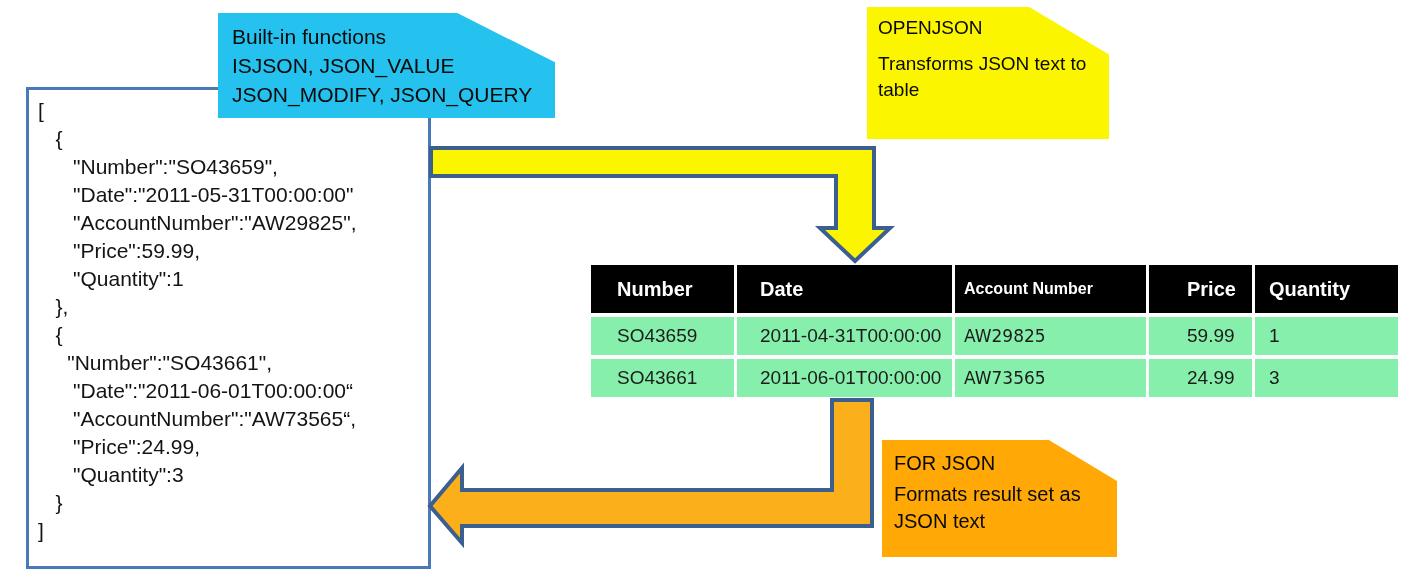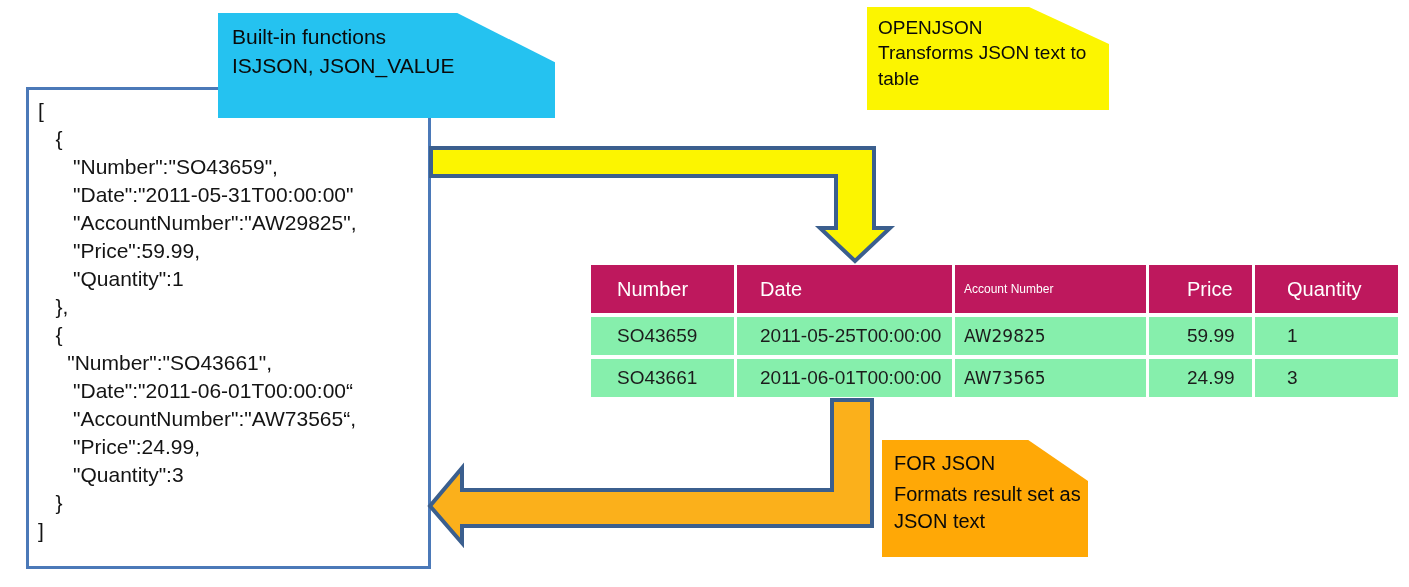--- a/index.html
+++ b/index.html
@@ -19,53 +19,53 @@
   }
   
   #arrow-layer{position:absolute;left:0;top:0;z-index:1;}
   
   #result-table{
     position:absolute;left:591px;top:265px;z-index:2;
     display:grid;grid-template-columns:143px 215px 191px 103px 143px;
     grid-template-rows:48px 38px 38px;column-gap:3px;row-gap:4px;
   }
   .th{
-    background:#be185d;color:#ffffff;font-weight:normal;font-size:20px;
+    background:#000000;color:#ffffff;font-weight:bold;font-size:20px;
     display:flex;align-items:center;
   }
   .td{
     background:#86efac;color:#1c1c1c;font-size:19px;
     display:flex;align-items:center;
   }
   .pad-a{padding-left:26px;}  
   .pad-b{padding-left:23px;}  
   .pad-c{padding-left:9px;}   
   .pad-d{padding-left:38px;}  
-  .pad-e{padding-left:32px;}  
-  .th.small{font-size:12px;}
+  .pad-e{padding-left:14px;}  
+  .th.small{font-size:16px;}
   .td.acct{font-family:"DejaVu Sans",sans-serif;font-size:17px;}
   
   .callout{position:absolute;z-index:3;color:#0a0a0a;}
   .callout .title{font-weight:normal;}
   #callout-builtin{
     left:218px;top:13px;width:337px;height:105px;background:#25C2F0;
     clip-path:polygon(0 0,71% 0,100% 47%,100% 100%,0 100%);
     padding:9px 0 0 14px;box-sizing:border-box;
   }
   #callout-builtin .title{font-size:21px;line-height:29px;}
   #callout-builtin .fn-line{font-size:21px;line-height:29px;}
   #callout-openjson{
-    left:867px;top:7px;width:242px;height:103px;background:#FCF500;
+    left:867px;top:7px;width:242px;height:132px;background:#FCF500;
     clip-path:polygon(0 0,67% 0,100% 36%,100% 100%,0 100%);
     padding:9px 0 0 11px;box-sizing:border-box;
   }
   #callout-openjson .title{font-size:19px;line-height:24px;}
-  #callout-openjson .body{font-size:19px;line-height:26px;width:214px;}
+  #callout-openjson .body{font-size:19px;line-height:26px;margin-top:11px;width:214px;}
   #callout-forjson{
-    left:882px;top:440px;width:206px;height:117px;background:#FFA806;
+    left:882px;top:440px;width:235px;height:117px;background:#FFA806;
     clip-path:polygon(0 0,71% 0,100% 35%,100% 100%,0 100%);
     padding:11px 0 0 12px;box-sizing:border-box;
   }
   #callout-forjson .title{font-size:20px;line-height:25px;}
   #callout-forjson .body{font-size:20px;line-height:27px;margin-top:5px;width:190px;}
 </style>
 </head>
 <body>
 
 <div id="canvas">
@@ -95,35 +95,36 @@
   </svg>
 
   <div id="result-table">
     <div class="th pad-a">Number</div>
     <div class="th pad-b">Date</div>
     <div class="th pad-c small">Account Number</div>
     <div class="th pad-d">Price</div>
     <div class="th pad-e">Quantity</div>
 
     <div class="td pad-a">SO43659</div>
-    <div class="td pad-b">2011-05-25T00:00:00</div>
+    <div class="td pad-b">2011-04-31T00:00:00</div>
     <div class="td pad-c acct">AW29825</div>
     <div class="td pad-d">59.99</div>
     <div class="td pad-e">1</div>
 
     <div class="td pad-a">SO43661</div>
     <div class="td pad-b">2011-06-01T00:00:00</div>
     <div class="td pad-c acct">AW73565</div>
     <div class="td pad-d">24.99</div>
     <div class="td pad-e">3</div>
   </div>
 
   <div id="callout-builtin" class="callout">
     <div class="title">Built-in functions</div>
     <div class="fn-line">ISJSON, JSON_VALUE</div>
+    <div class="fn-line">JSON_MODIFY, JSON_QUERY</div>
   </div>
 
   <div id="callout-openjson" class="callout">
     <div class="title">OPENJSON</div>
     <div class="body">Transforms JSON text to table</div>
   </div>
 
   <div id="callout-forjson" class="callout">
     <div class="title">FOR JSON</div>
     <div class="body">Formats result set as JSON text</div>

